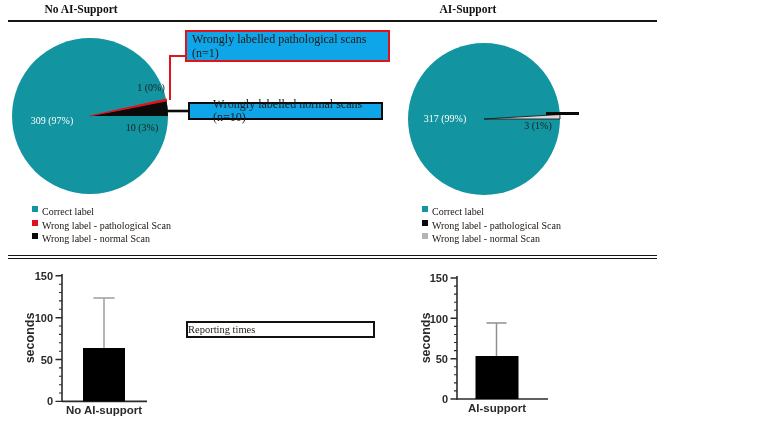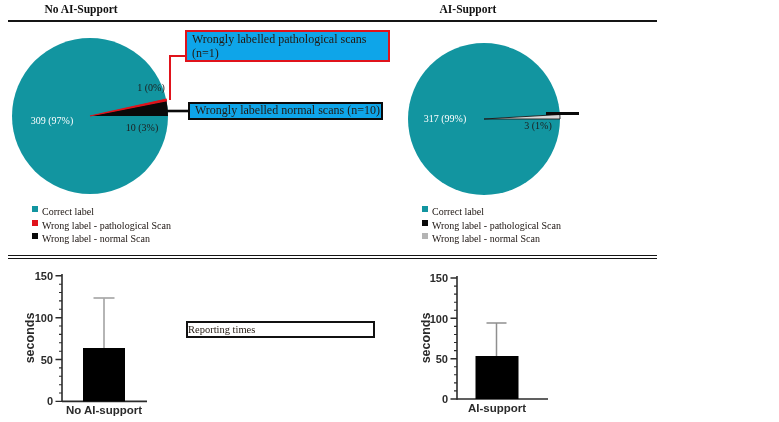--- a/index.html
+++ b/index.html
@@ -57,21 +57,21 @@
     <line x1="546" y1="113.5" x2="579" y2="113.5" stroke="#0a0a0a" stroke-width="3"></line>
     <text class="pie-label" x="445" y="122" font-size="10" fill="#ffffff" text-anchor="middle">317 (99%)</text>
     <text class="pie-label" x="538" y="129" font-size="10" fill="#1d1d1d" text-anchor="middle">3 (1%)</text>
   </svg>
 
   <div class="callout red" style="left:185px;top:30px;width:205px;height:32px;">
     <div class="pad">
       <div>Wrongly labelled pathological scans (n=1)</div>
     </div>
   </div>
-  <div class="callout black oneline" style="left:188px;top:102px;width:195px;height:18px;padding-left:5px;">
+  <div class="callout black oneline" style="left:188px;top:102px;width:195px;height:18px;padding-left:23px;">
     <span>Wrongly labelled normal scans (n=10)</span>
   </div>
 
   <div class="legend" style="left:32px;top:206px;">
     <div class="legend-row">
       <span class="sq sq-teal"></span>
       <span>Correct label</span>
     </div>
     <div class="legend-row">
       <span class="sq sq-red"></span>

